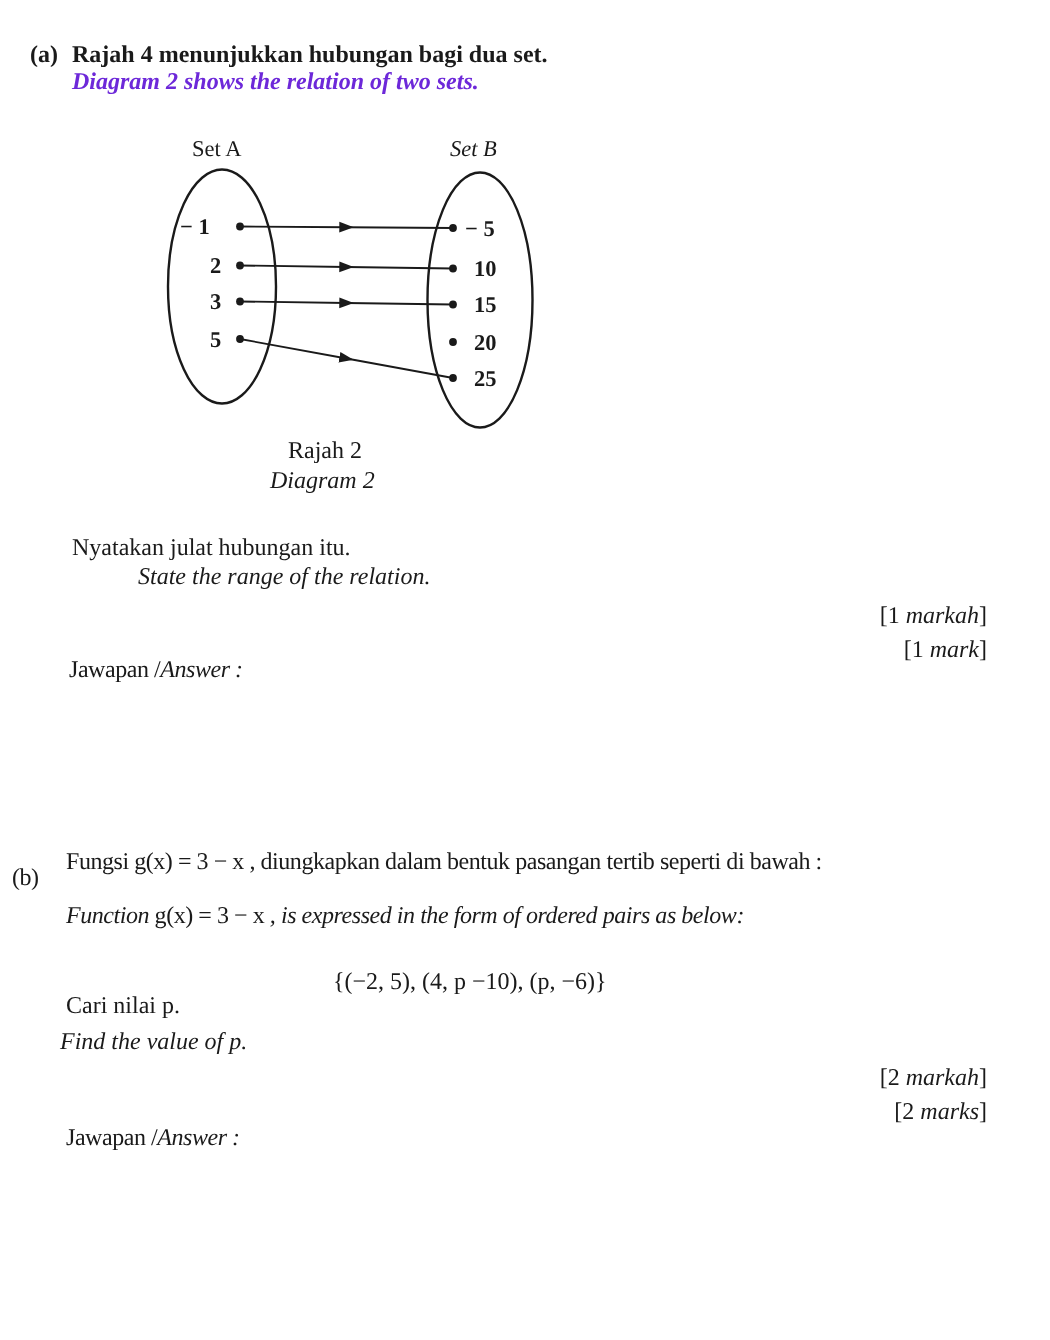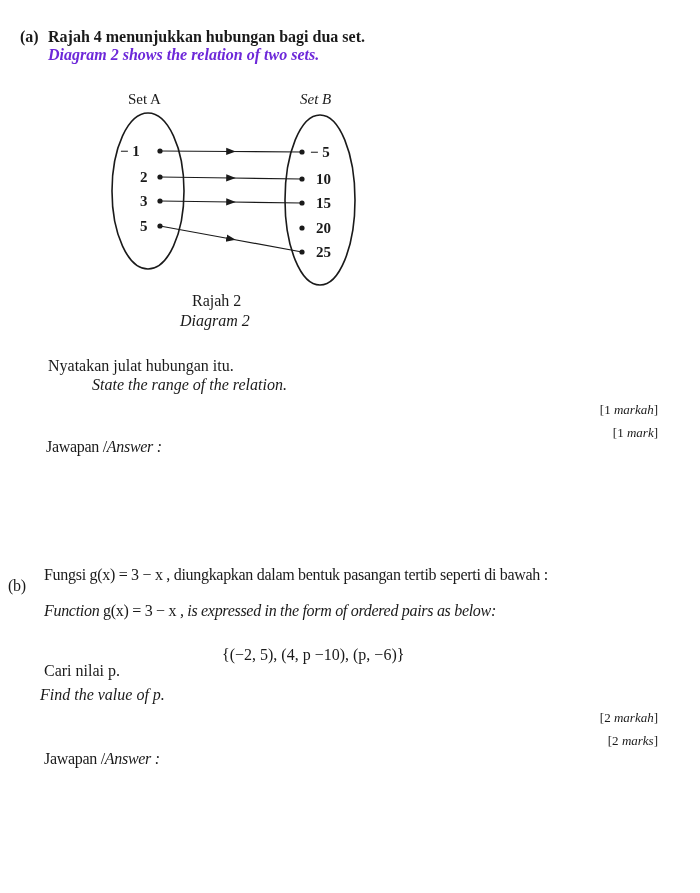--- a/index.html
+++ b/index.html
@@ -1,21 +1,21 @@
 <!DOCTYPE html>
 <html><head>
 <meta charset="utf-8">
 <style>
   html, body { margin: 0; padding: 0; background: #ffffff; }
   body { width: 700px; height: 893px; position: relative; overflow: hidden;
          font-family: "Liberation Serif", "DejaVu Serif", serif; color: #1a1a1a; }
   .abs { position: absolute; white-space: nowrap; }
   .bold { font-weight: bold; }
   .it { font-style: italic; }
-  .t15 { font-size: 13px; }
+  .t15 { font-size: 16px; }
   .t16 { font-size: 16px; }
   .cond { letter-spacing: -0.3px; }
   .right { text-align: right; }
   svg text { font-family: "Liberation Serif", "DejaVu Serif", serif; }
 </style>
 </head>
 <body>
 
 <div class="abs t16 bold" style="left:20px; top:28px;">(a)</div>
 <div class="abs t16 bold" style="left:48px; top:28px;">Rajah 4 menunjukkan hubungan bagi dua set.</div>

